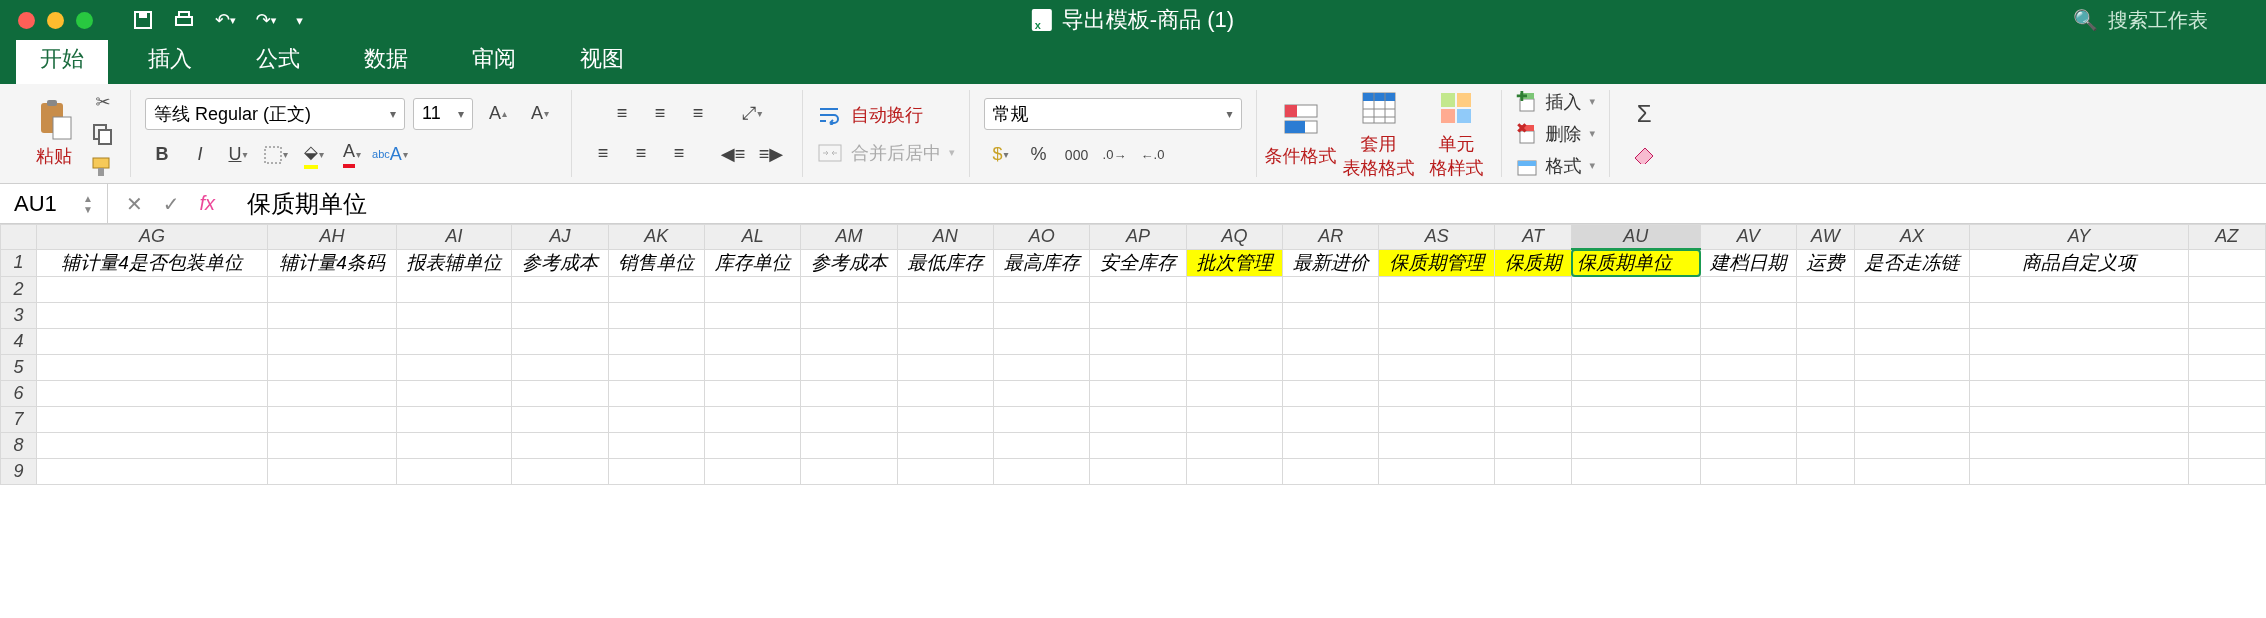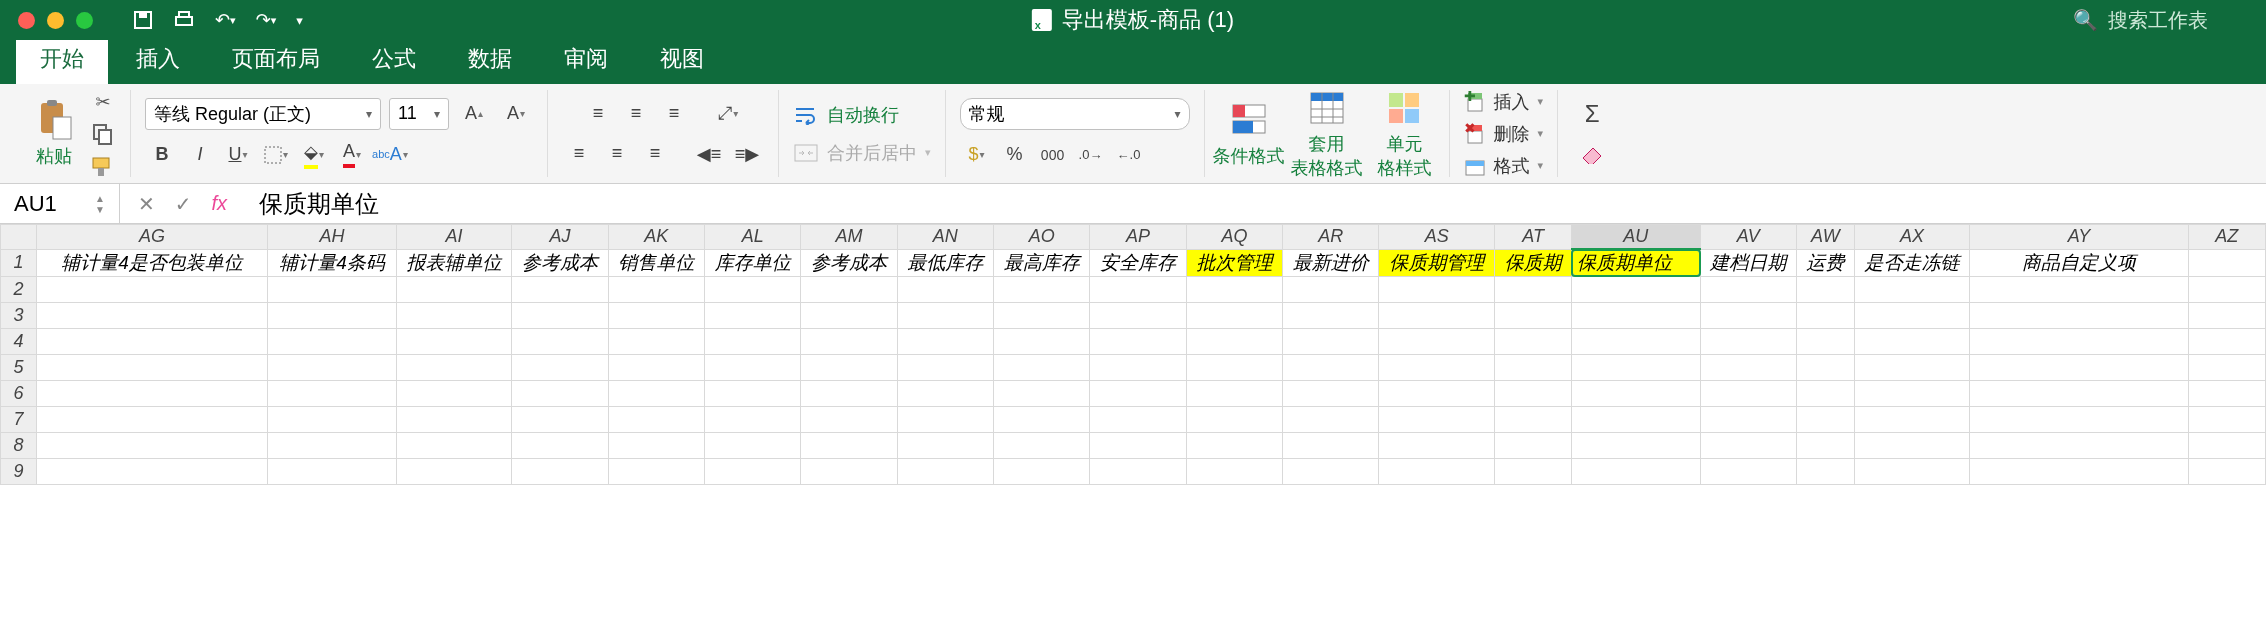--- a/index.html
+++ b/index.html
@@ -26,51 +26,51 @@
   .qat{display:flex;align-items:center;gap:20px;margin-left:40px;}
   .qat .ic{color:#fff;font-size:18px;display:flex;align-items:center;}
   .title-center{position:absolute;left:50%;transform:translateX(-50%);display:flex;align-items:center;gap:10px;font-size:22px;}
   .title-center .doc-ic{width:20px;height:22px;background:linear-gradient(#fff,#fff);border-radius:2px;position:relative;}
   .title-center .doc-ic::after{content:"x";position:absolute;bottom:0;left:3px;font-size:11px;color:#128a4a;font-weight:bold;}
   .search{margin-left:auto;margin-right:20px;display:flex;align-items:center;gap:8px;color:#cde8d7;font-size:20px;}
   .search input{background:transparent;border:none;color:#cde8d7;font-size:20px;width:140px;}
   .search input::placeholder{color:#cde8d7;}
 
   
-  .tabs{height:44px;background:var(--green-title);display:flex;align-items:flex-end;padding-left:16px;gap:4px;color:#fff;}
+  .tabs{height:44px;background:var(--green-title);display:flex;align-items:flex-end;padding-left:16px;gap:16px;color:#fff;}
   .tab{padding:10px 24px;font-size:22px;cursor:pointer;}
   .tab.active{background:#fff;color:var(--green-dark);font-weight:500;border-radius:4px 4px 0 0;}
 
   
   .ribbon{background:var(--ribbon-bg);border-bottom:1px solid var(--border);display:flex;align-items:stretch;height:100px;padding:6px 10px;gap:0;}
   .group{display:flex;align-items:center;padding:0 14px;border-right:1px solid #ddd;}
   .group.col{flex-direction:column;justify-content:center;gap:4px;}
   .group:last-child{border-right:none;}
   .big-btn{display:flex;flex-direction:column;align-items:center;justify-content:center;width:60px;gap:4px;font-size:16px;}
   .big-ic{width:40px;height:40px;display:flex;align-items:center;justify-content:center;}
-  .lbl{font-size:18px;color:#15803d;white-space:nowrap;}
+  .lbl{font-size:18px;color:#b91c1c;white-space:nowrap;}
   .stack{display:flex;flex-direction:column;gap:8px;margin-left:6px;}
   .stack .ic,.row .ic{width:26px;height:24px;display:flex;align-items:center;justify-content:center;font-size:18px;color:#555;}
   .row{display:flex;align-items:center;gap:8px;}
   .sel{border:1px solid #c0c0c0;background:#fff;height:32px;display:flex;align-items:center;padding:0 8px;border-radius:3px;}
-  .sel.font{width:236px;}
+  .sel.font{width:260px;}
   .sel.size{width:60px;}
-  .sel.numfmt{width:230px;border-radius:12px;}
+  .sel.numfmt{width:258px;}
   .dd{margin-left:auto;padding-left:6px;color:#666;font-size:12px;}
   .btns-row{display:flex;gap:4px;}
   .tb{width:34px;height:30px;border:1px solid transparent;border-radius:3px;display:flex;align-items:center;justify-content:center;font-size:18px;color:#444;}
   .tb .sub{font-size:10px;margin-left:1px;color:#777;}
   .underline-y{border-bottom:4px solid #ffff00;padding-bottom:2px;}
   .underline-r{border-bottom:4px solid #e81123;padding-bottom:2px;}
   .cells-row{display:flex;align-items:center;gap:8px;font-size:18px;color:#333;}
   .cells-row .ci{width:22px;height:22px;}
 
   
   .fbar{height:40px;border-bottom:1px solid var(--border);display:flex;align-items:center;background:#fff;}
-  .namebox{width:120px;border-right:1px solid var(--border);height:100%;display:flex;align-items:center;padding:0 14px;font-size:22px;}
+  .namebox{width:108px;border-right:1px solid var(--border);height:100%;display:flex;align-items:center;padding:0 14px;font-size:22px;}
   .spin{display:flex;flex-direction:column;font-size:10px;color:#888;margin-left:auto;}
   .fbtns{display:flex;align-items:center;gap:20px;padding:0 18px;color:#888;font-size:20px;}
   .fx{font-style:italic;color:#ec4899;}
   .fval{flex:1;padding-left:14px;font-size:24px;}
 
   
   .grid-wrap{position:relative;font-style:italic;}
   table.grid{border-collapse:collapse;width:2266px;table-layout:fixed;}
   .corner{width:28px;height:24px;background:var(--header-bg);border:1px solid var(--grid-border);}
   th.colh{background:var(--header-bg);border:1px solid var(--grid-border);font-weight:normal;color:#444;font-size:18px;height:24px;text-align:center;}
@@ -116,21 +116,20 @@
   </div>
   <div class="search">
     <span>🔍</span>
     <input placeholder="搜索工作表" style="">
   </div>
 </div>
 
 <div class="tabs">
   <div class="tab active">开始</div>
   <div class="tab">插入</div>
-  <div class="tab">页面布局</div>
   <div class="tab">公式</div>
   <div class="tab">数据</div>
   <div class="tab">审阅</div>
   <div class="tab">视图</div>
 </div>
 
 <div class="ribbon">
 
   <div class="group">
     <div class="big-btn">

